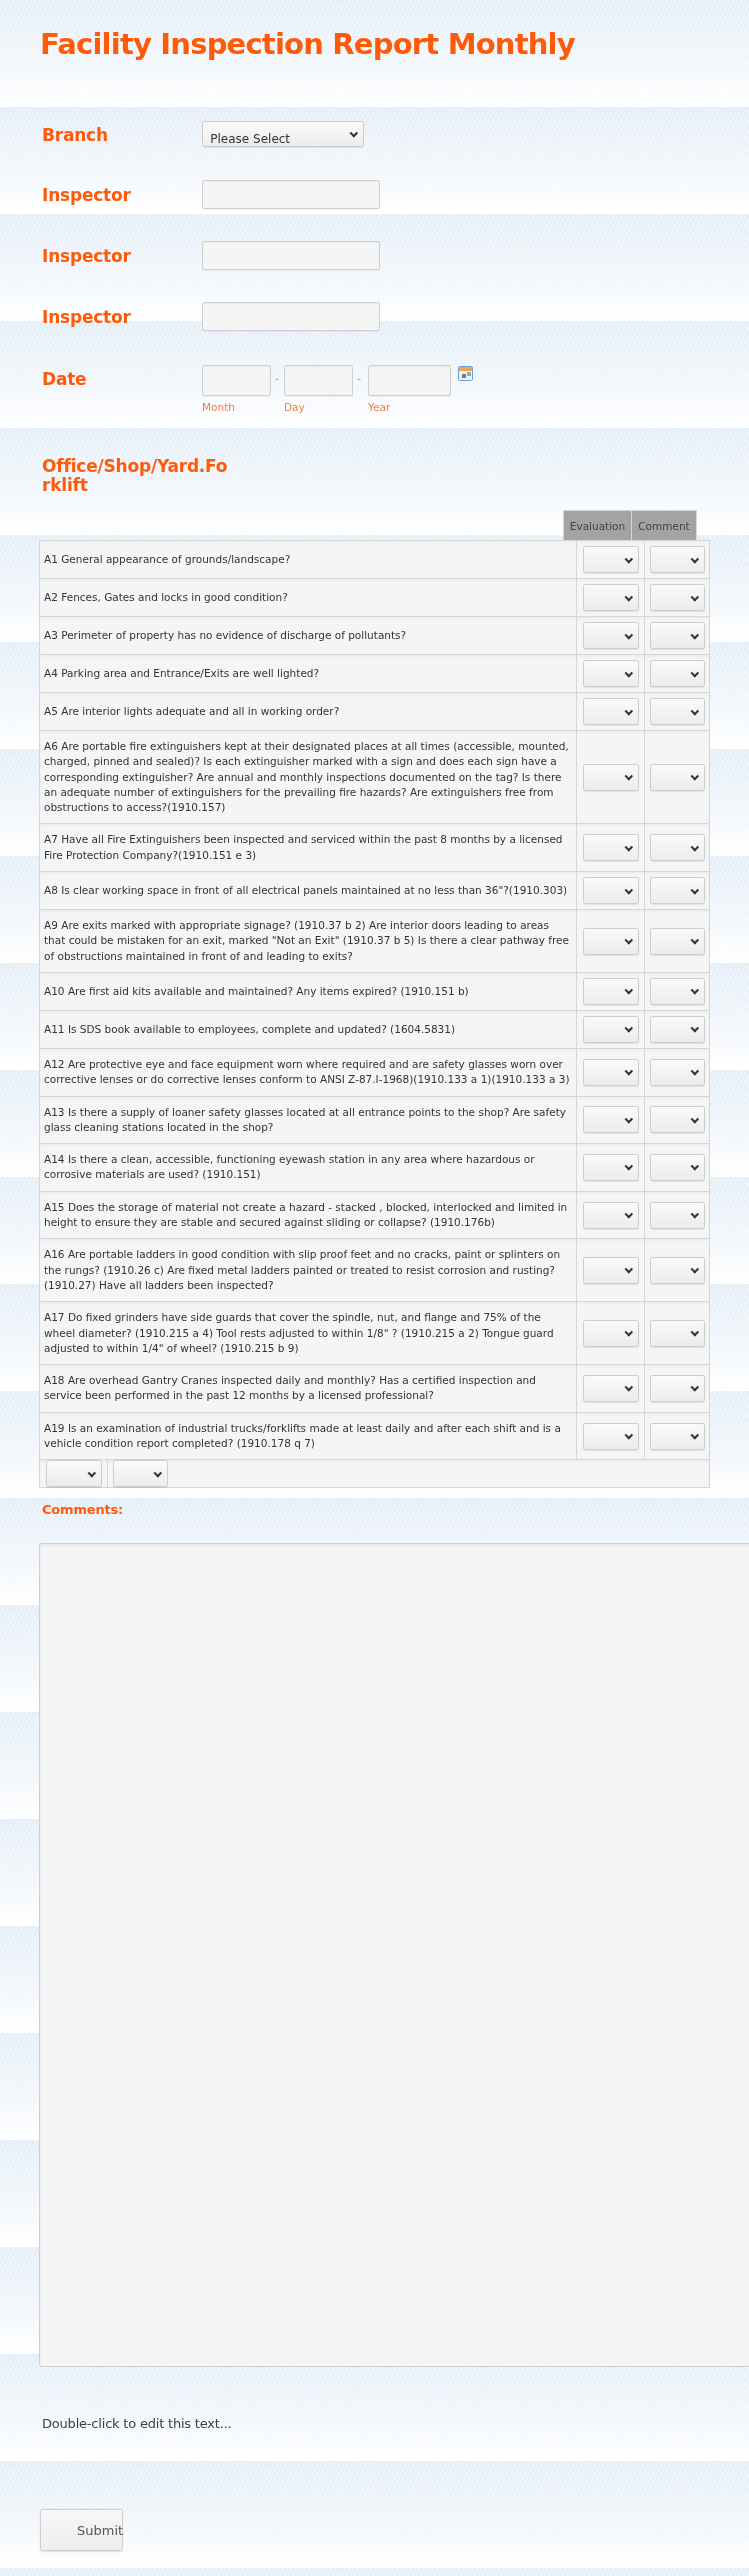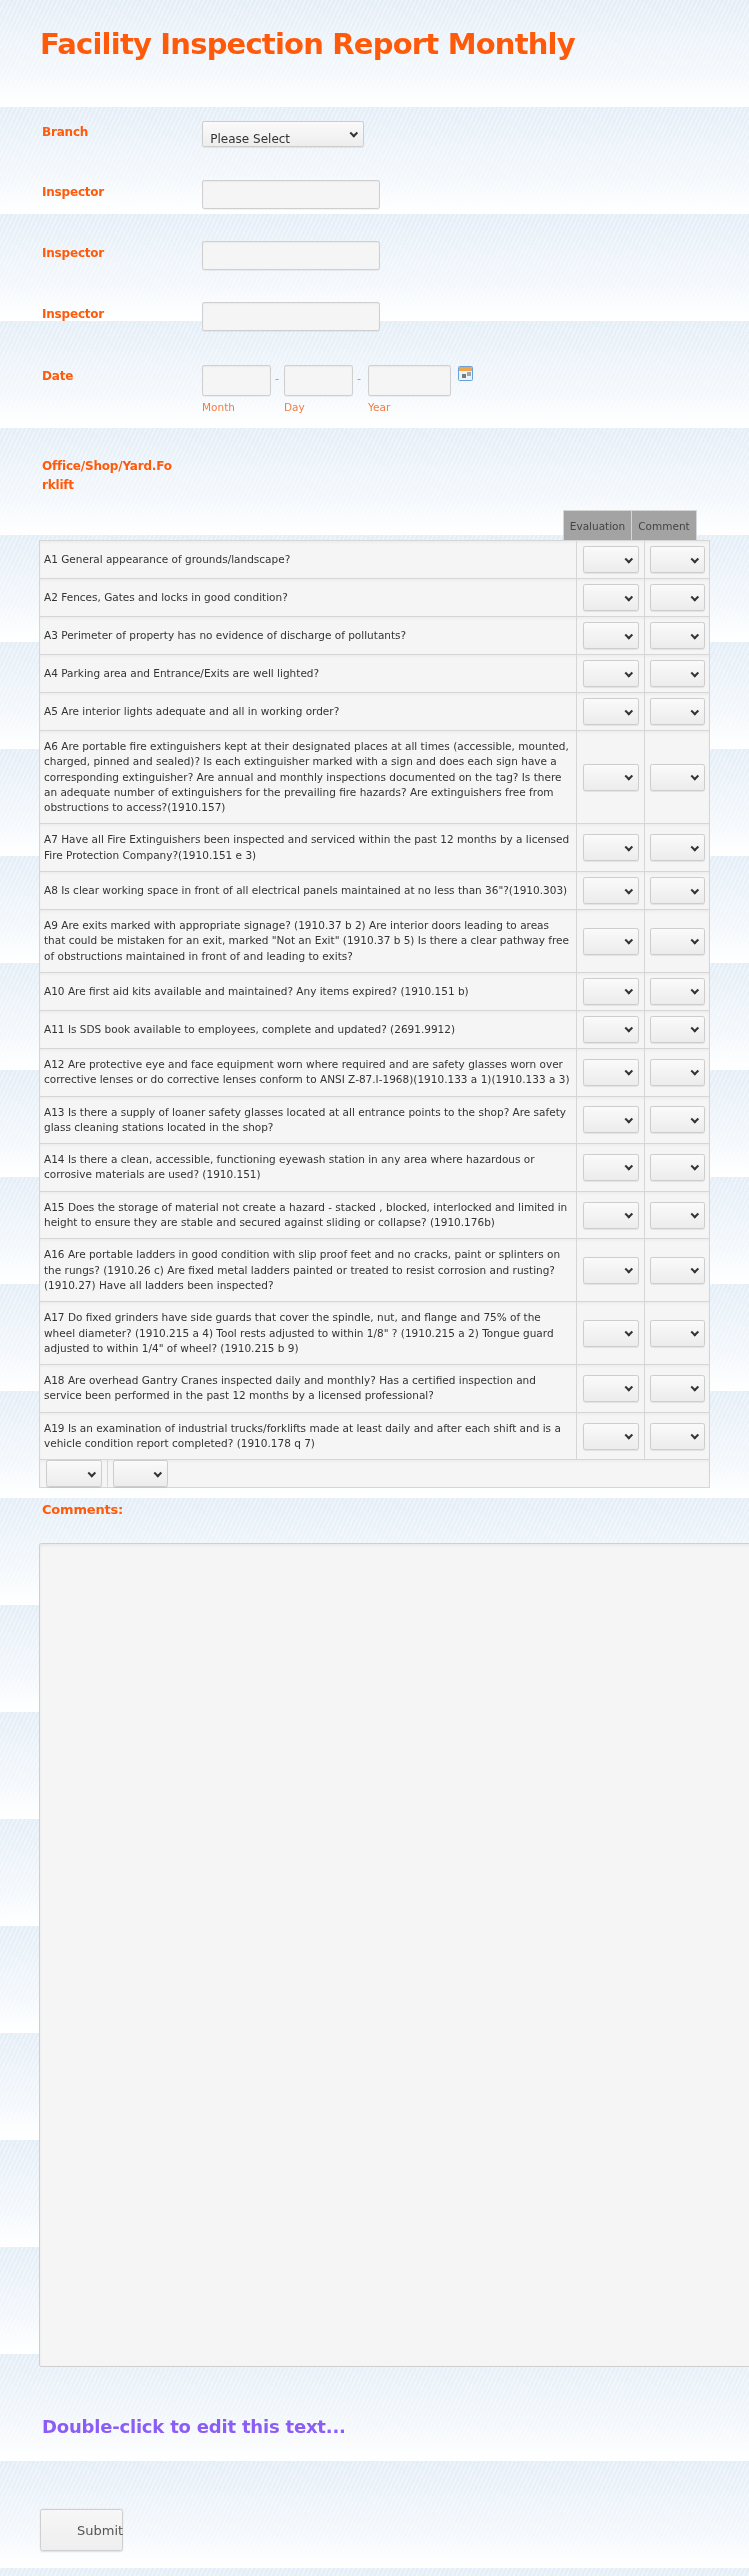--- a/index.html
+++ b/index.html
@@ -24,21 +24,21 @@
     left: 40px; top: 27px;
     font-family: "DejaVu Sans", sans-serif;
     font-weight: bold;
     font-size: 29px;
     letter-spacing: -0.8px;
     color: #ff5a0a;
     white-space: nowrap;
   }
   .label {
     font-weight: bold;
-    font-size: 12px;
+    font-size: 17px;
     color: #ff5a0a;
     letter-spacing: -0.2px;
   }
   .sublabel { font-size: 10.5px; color: #f47c40; }
 
   .field {
     background: #f5f5f5;
     border: 0.8px solid #cfcfcf;
     border-radius: 2.4px;
     box-shadow: inset 0 0.8px 1.6px rgba(0,0,0,0.06), 0 0.8px 0.8px rgba(0,0,0,0.05);
@@ -125,21 +125,21 @@
   .comments-area {
     left: 39px; top: 1543px; width: 725px; height: 824px;
     background: #f5f5f5;
     border: 0.8px solid #cfcfcf;
     border-radius: 2.4px;
     box-shadow: inset 0 1.6px 3.2px rgba(0,0,0,0.06);
     resize: none;
     font-family: "DejaVu Sans", sans-serif;
   }
 
-  .dbl-text { left: 42px; top: 2416px; font-size: 18px; color: #8b5cf6; letter-spacing: -0.2px; font-weight: bold; }
+  .dbl-text { left: 42px; top: 2416px; font-size: 13px; color: #404040; letter-spacing: -0.2px; }
 
   .submit-btn {
     left: 40px; top: 2509px; width: 83px; height: 42px;
     background: linear-gradient(to bottom, #f7f7f7, #eeeeee);
     border: 0.8px solid #cfcfcf; border-radius: 2.4px;
     box-shadow: 0 0.8px 1.6px rgba(0,0,0,0.12);
     font-family: "DejaVu Sans", sans-serif;
     font-size: 13px; color: #555;
     cursor: pointer;
     padding-left: 36px;
@@ -279,21 +279,21 @@
           </div>
       </div>
       <div class="scell s2">
         <div class="mini-select">
             <span class="chev"></span>
           </div>
       </div>
     </div>
       <div class="row">
       <div class="qcell">
-          <span class="qtext">A7 Have all Fire Extinguishers been inspected and serviced within the past 12 months by a licensed Fire Protection Company?(1910.151 e 3)</span>
+          <span class="qtext">A7 Have all Fire Extinguishers been inspected and serviced within the past 8 months by a licensed Fire Protection Company?(1910.151 e 3)</span>
         </div>
       <div class="scell s1">
         <div class="mini-select">
             <span class="chev"></span>
           </div>
       </div>
       <div class="scell s2">
         <div class="mini-select">
             <span class="chev"></span>
           </div>
@@ -339,21 +339,21 @@
           </div>
       </div>
       <div class="scell s2">
         <div class="mini-select">
             <span class="chev"></span>
           </div>
       </div>
     </div>
       <div class="row">
       <div class="qcell">
-          <span class="qtext">A11 Is SDS book available to employees, complete and updated? (2691.9912)</span>
+          <span class="qtext">A11 Is SDS book available to employees, complete and updated? (1604.5831)</span>
         </div>
       <div class="scell s1">
         <div class="mini-select">
             <span class="chev"></span>
           </div>
       </div>
       <div class="scell s2">
         <div class="mini-select">
             <span class="chev"></span>
           </div>

